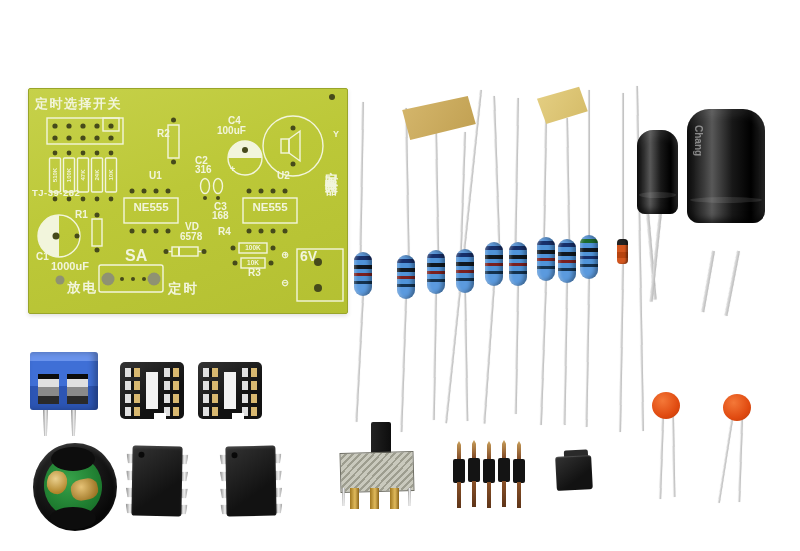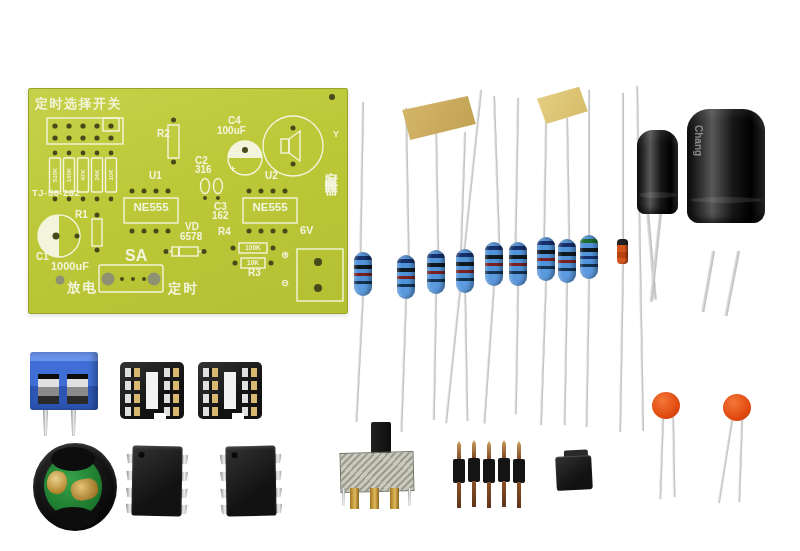--- a/index.html
+++ b/index.html
@@ -155,43 +155,43 @@
           <circle cx="31" cy="191" r="4.5"></circle>
       </g>
     </svg>
 
     <span class="sk" style="left:6px;top:8px;font-size:13px;letter-spacing:1.5px">定时选择开关</span>
     <span class="rotval" style="left:11px;top:83px">510K</span>
     <span class="rotval" style="left:25px;top:83px">100K</span>
     <span class="rotval" style="left:39px;top:83px">47K</span>
     <span class="rotval" style="left:53px;top:83px">24K</span>
     <span class="rotval" style="left:67px;top:83px">10K</span>
-    <span class="sk" style="left:3px;top:99px;font-size:9.5px;letter-spacing:.5px">TJ-56-282</span>
+    <span class="sk" style="left:3px;top:99px;font-size:9.5px;letter-spacing:.5px">TJ-39-282</span>
     <span class="sk" style="left:7px;top:163px;font-size:10px">C1</span>
     <span class="sk" style="left:22px;top:172px;font-size:11px">1000uF</span>
     <span class="sk" style="left:46px;top:121px;font-size:10px">R1</span>
     <span class="sk" style="left:128px;top:40px;font-size:10px">R2</span>
     <span class="sk" style="left:120px;top:82px;font-size:10px">U1</span>
     <span class="sk" style="left:95px;top:113px;width:54px;text-align:center;font-size:11.5px">NE555</span>
     <span class="sk" style="left:166px;top:67px;font-size:10px">C2</span>
     <span class="sk" style="left:166px;top:76px;font-size:10px">316</span>
     <span class="sk" style="left:185px;top:113px;font-size:10px">C3</span>
-    <span class="sk" style="left:183px;top:122px;font-size:10px">162</span>
+    <span class="sk" style="left:183px;top:122px;font-size:10px">168</span>
     <span class="sk" style="left:199px;top:27px;font-size:10px">C4</span>
     <span class="sk" style="left:188px;top:37px;font-size:10px">100uF</span>
     <span class="sk" style="left:201px;top:76px;font-size:9px">+</span>
-    <span class="sk" style="left:236px;top:82px;font-size:10px">U2</span>
+    <span class="sk" style="left:248px;top:82px;font-size:10px">U2</span>
     <span class="sk" style="left:214px;top:113px;width:54px;text-align:center;font-size:11.5px">NE555</span>
     <span class="sk" style="left:156px;top:133px;font-size:10px">VD</span>
     <span class="sk" style="left:151px;top:143px;font-size:10px">6578</span>
     <span class="sk" style="left:189px;top:138px;font-size:10px">R4</span>
     <span class="sk" style="left:210px;top:156px;width:28px;text-align:center;font-size:6.5px">100K</span>
     <span class="sk" style="left:212px;top:171px;width:24px;text-align:center;font-size:6.5px">10K</span>
     <span class="sk" style="left:219px;top:179px;font-size:10px">R3</span>
-    <span class="sk" style="left:271px;top:136px;font-size:11px">6V</span>
+    <span class="sk" style="left:271px;top:160px;font-size:14px">6V</span>
     <span class="sk" style="left:252px;top:161px;font-size:10px">⊕</span>
     <span class="sk" style="left:252px;top:189px;font-size:10px">⊖</span>
     <span class="sk" style="left:304px;top:41px;font-size:9px">Y</span>
     <span class="sk sk-v" style="left:296px;top:72px;font-size:13px">定时呼叫器</span>
     <span class="sk" style="left:96px;top:159px;font-size:16px">SA</span>
     <span class="sk" style="left:38px;top:192px;font-size:13.5px;letter-spacing:2px">放电</span>
     <span class="sk" style="left:139px;top:193px;font-size:13.5px;letter-spacing:2px">定时</span>
   </div>
 
   <div class="lead" style="left:362px;top:102px;height:152px;transform:rotate(1deg)"></div>

